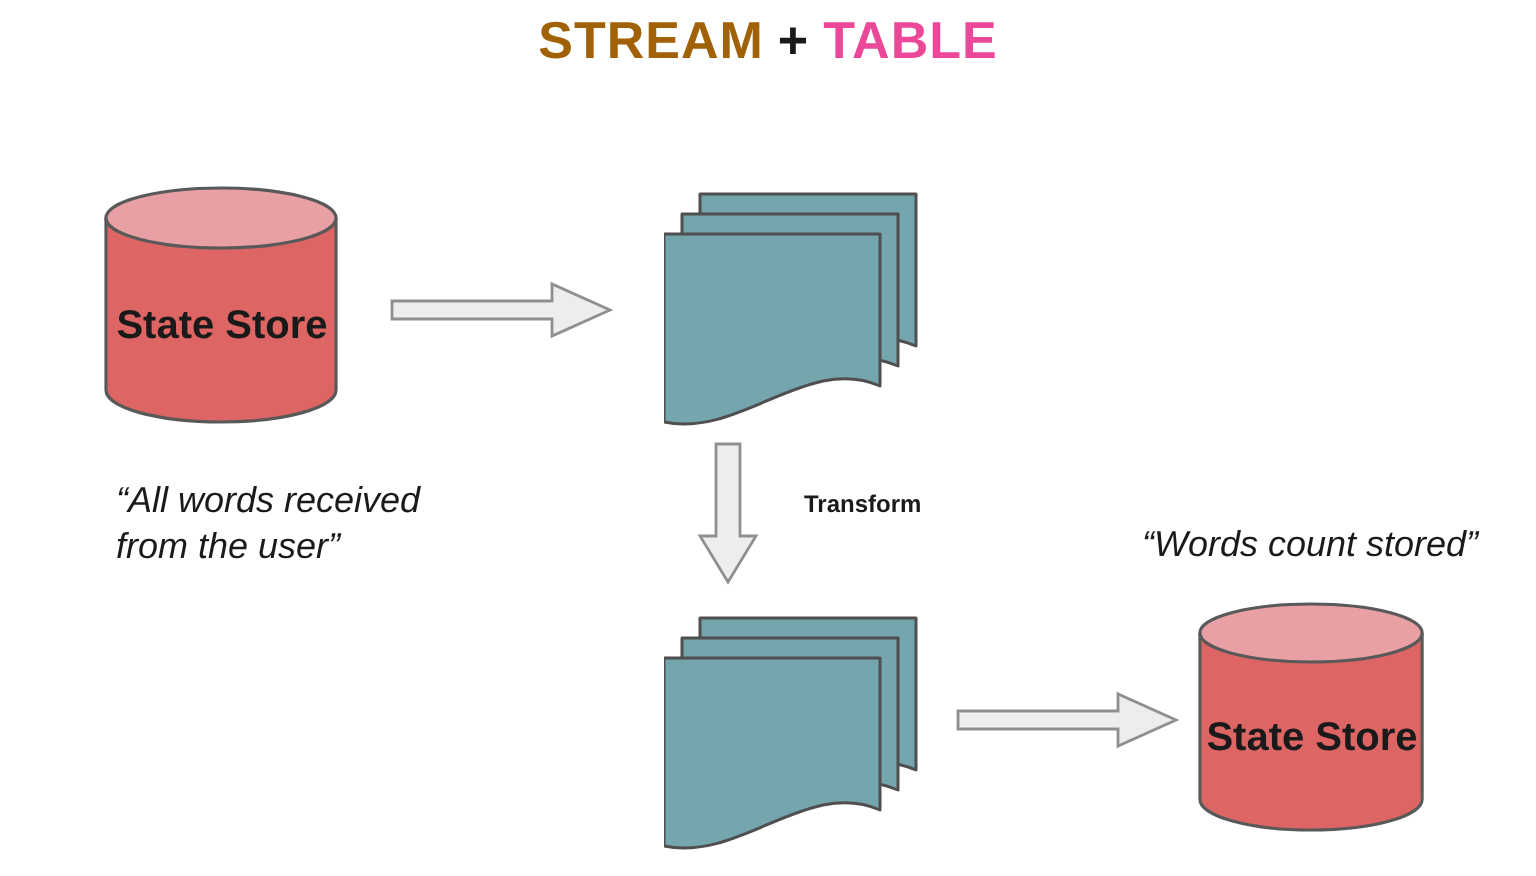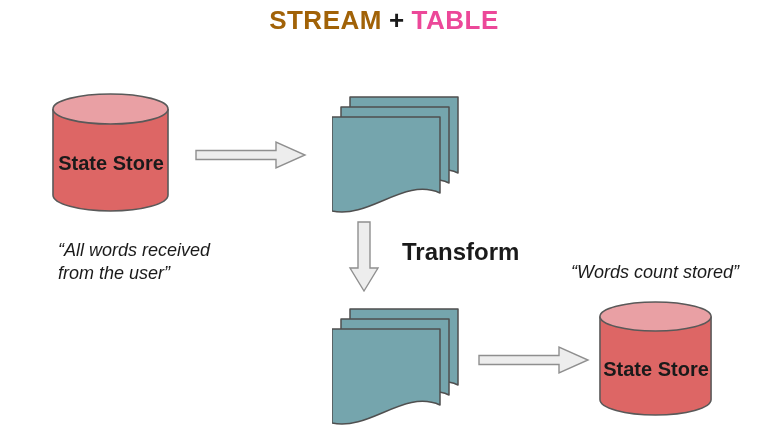--- a/index.html
+++ b/index.html
@@ -16,21 +16,21 @@
   .t-plus{color:#1a1a1a;margin:0 7px;}
   .t-table{color:#ec4899;}
   .cyl-label{
     text-align:center;font-weight:bold;font-size:20px;line-height:20px;
   }
   .caption{
     font-size:18px;font-style:italic;line-height:23px;white-space:pre-line;
   }
   .caption.center{text-align:center;}
   .transform-label{
-    font-size:24px;font-weight:bold;line-height:24px;
+    font-size:12px;font-weight:bold;line-height:24px;
   }
   svg{display:block;}
   .cyl-shape{stroke:#595959;stroke-width:1.6;}
   .doc-shape{stroke:#4f4f4f;stroke-width:1.5;stroke-linejoin:round;}
   .arrow-shape{stroke:#8f8f8f;stroke-width:1.4;stroke-linejoin:miter;}
 </style>
 </head>
 <body>
 
 <div id="canvas">

